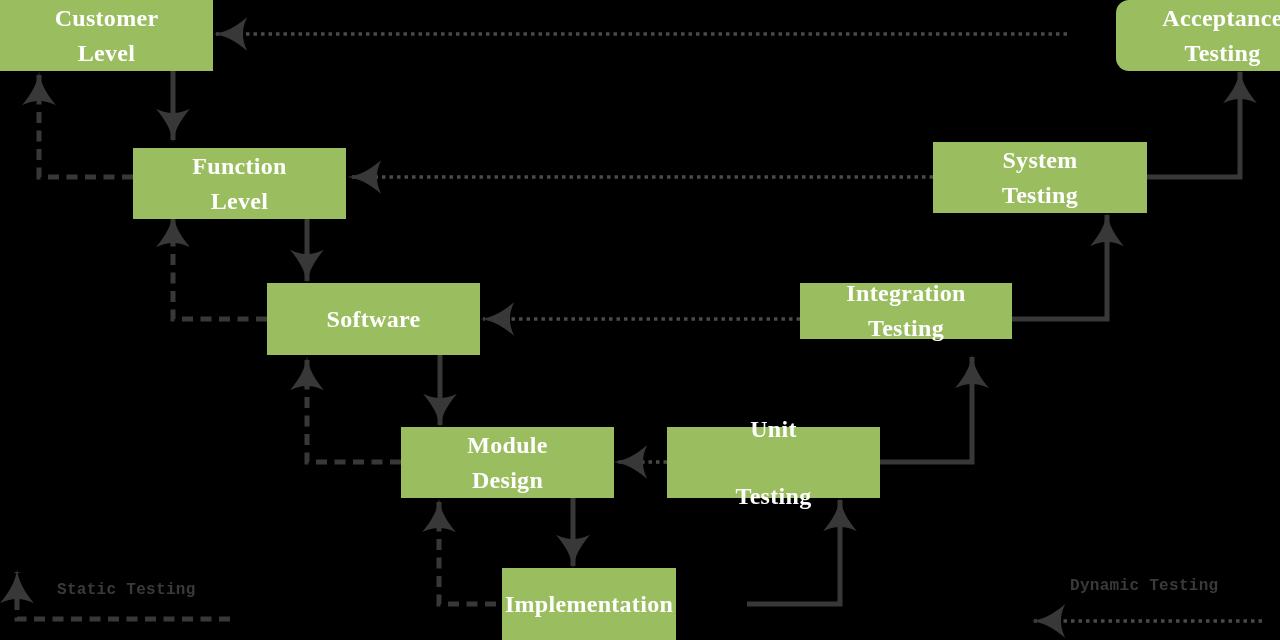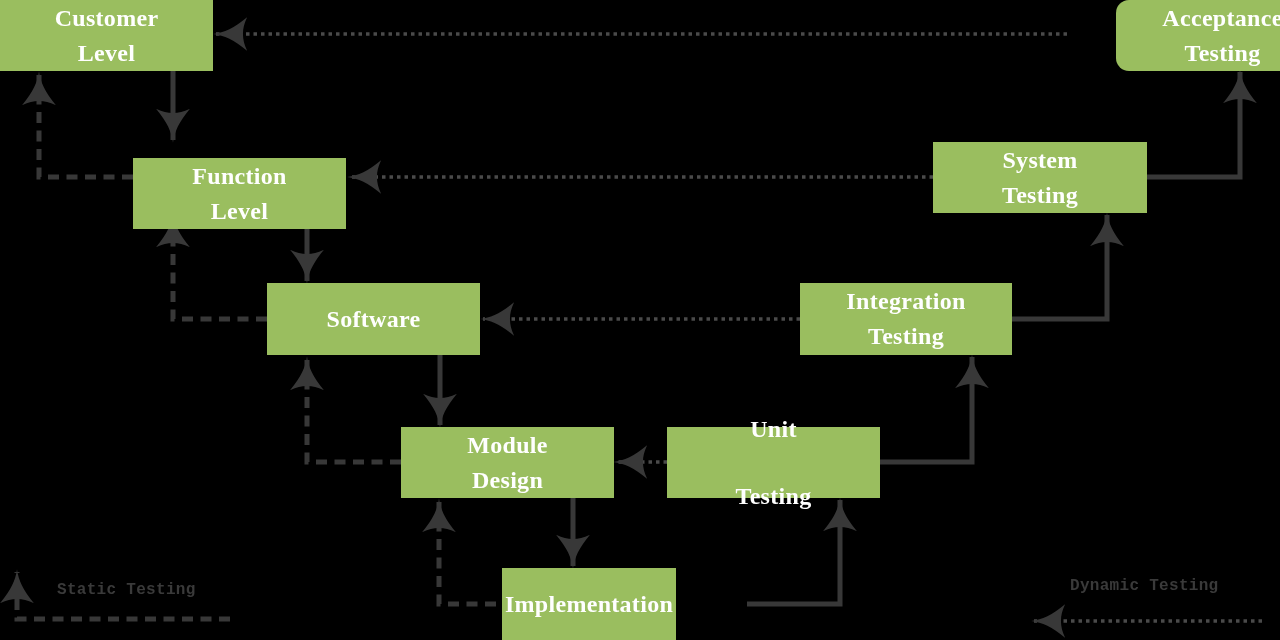--- a/index.html
+++ b/index.html
@@ -29,26 +29,26 @@
     line-height: 35px;
     letter-spacing: 0.3px;
     display: flex;
     flex-direction: column;
     align-items: center;
     justify-content: center;
     text-align: center;
     font-family: Liberation Serif, serif;
   }
   #b-customer       { left: 0;      top: 0; }
-  #b-function       { left: 133px;  top: 158px; }
+  #b-function       { left: 133px;  top: 148px; }
   #b-software       { left: 267px;  top: 283px; height: 72px; }
   #b-module         { left: 401px;  top: 427px; }
   #b-implementation { left: 502px;  top: 568px; width: 174px; height: 72px; }
   #b-unit           { left: 667px;  top: 427px; gap: 32px; }
-  #b-integration    { left: 800px;  top: 283px; width: 212px; height: 72px; text-align: center; }
+  #b-integration    { left: 800px;  top: 283px; width: 212px; height: 56px; text-align: center; }
   #b-system         { left: 933px;  top: 142px; width: 214px; }
   #b-acceptance     { left: 1116px; top: 0;     width: 213px; border-radius: 13px; }
   .legend-label {
     position: absolute;
     color: #3A3A3A;
     font-weight: bold;
     font-size: 16px;
     letter-spacing: 0.3px;
     white-space: nowrap;
     font-family: Liberation Mono, monospace;

